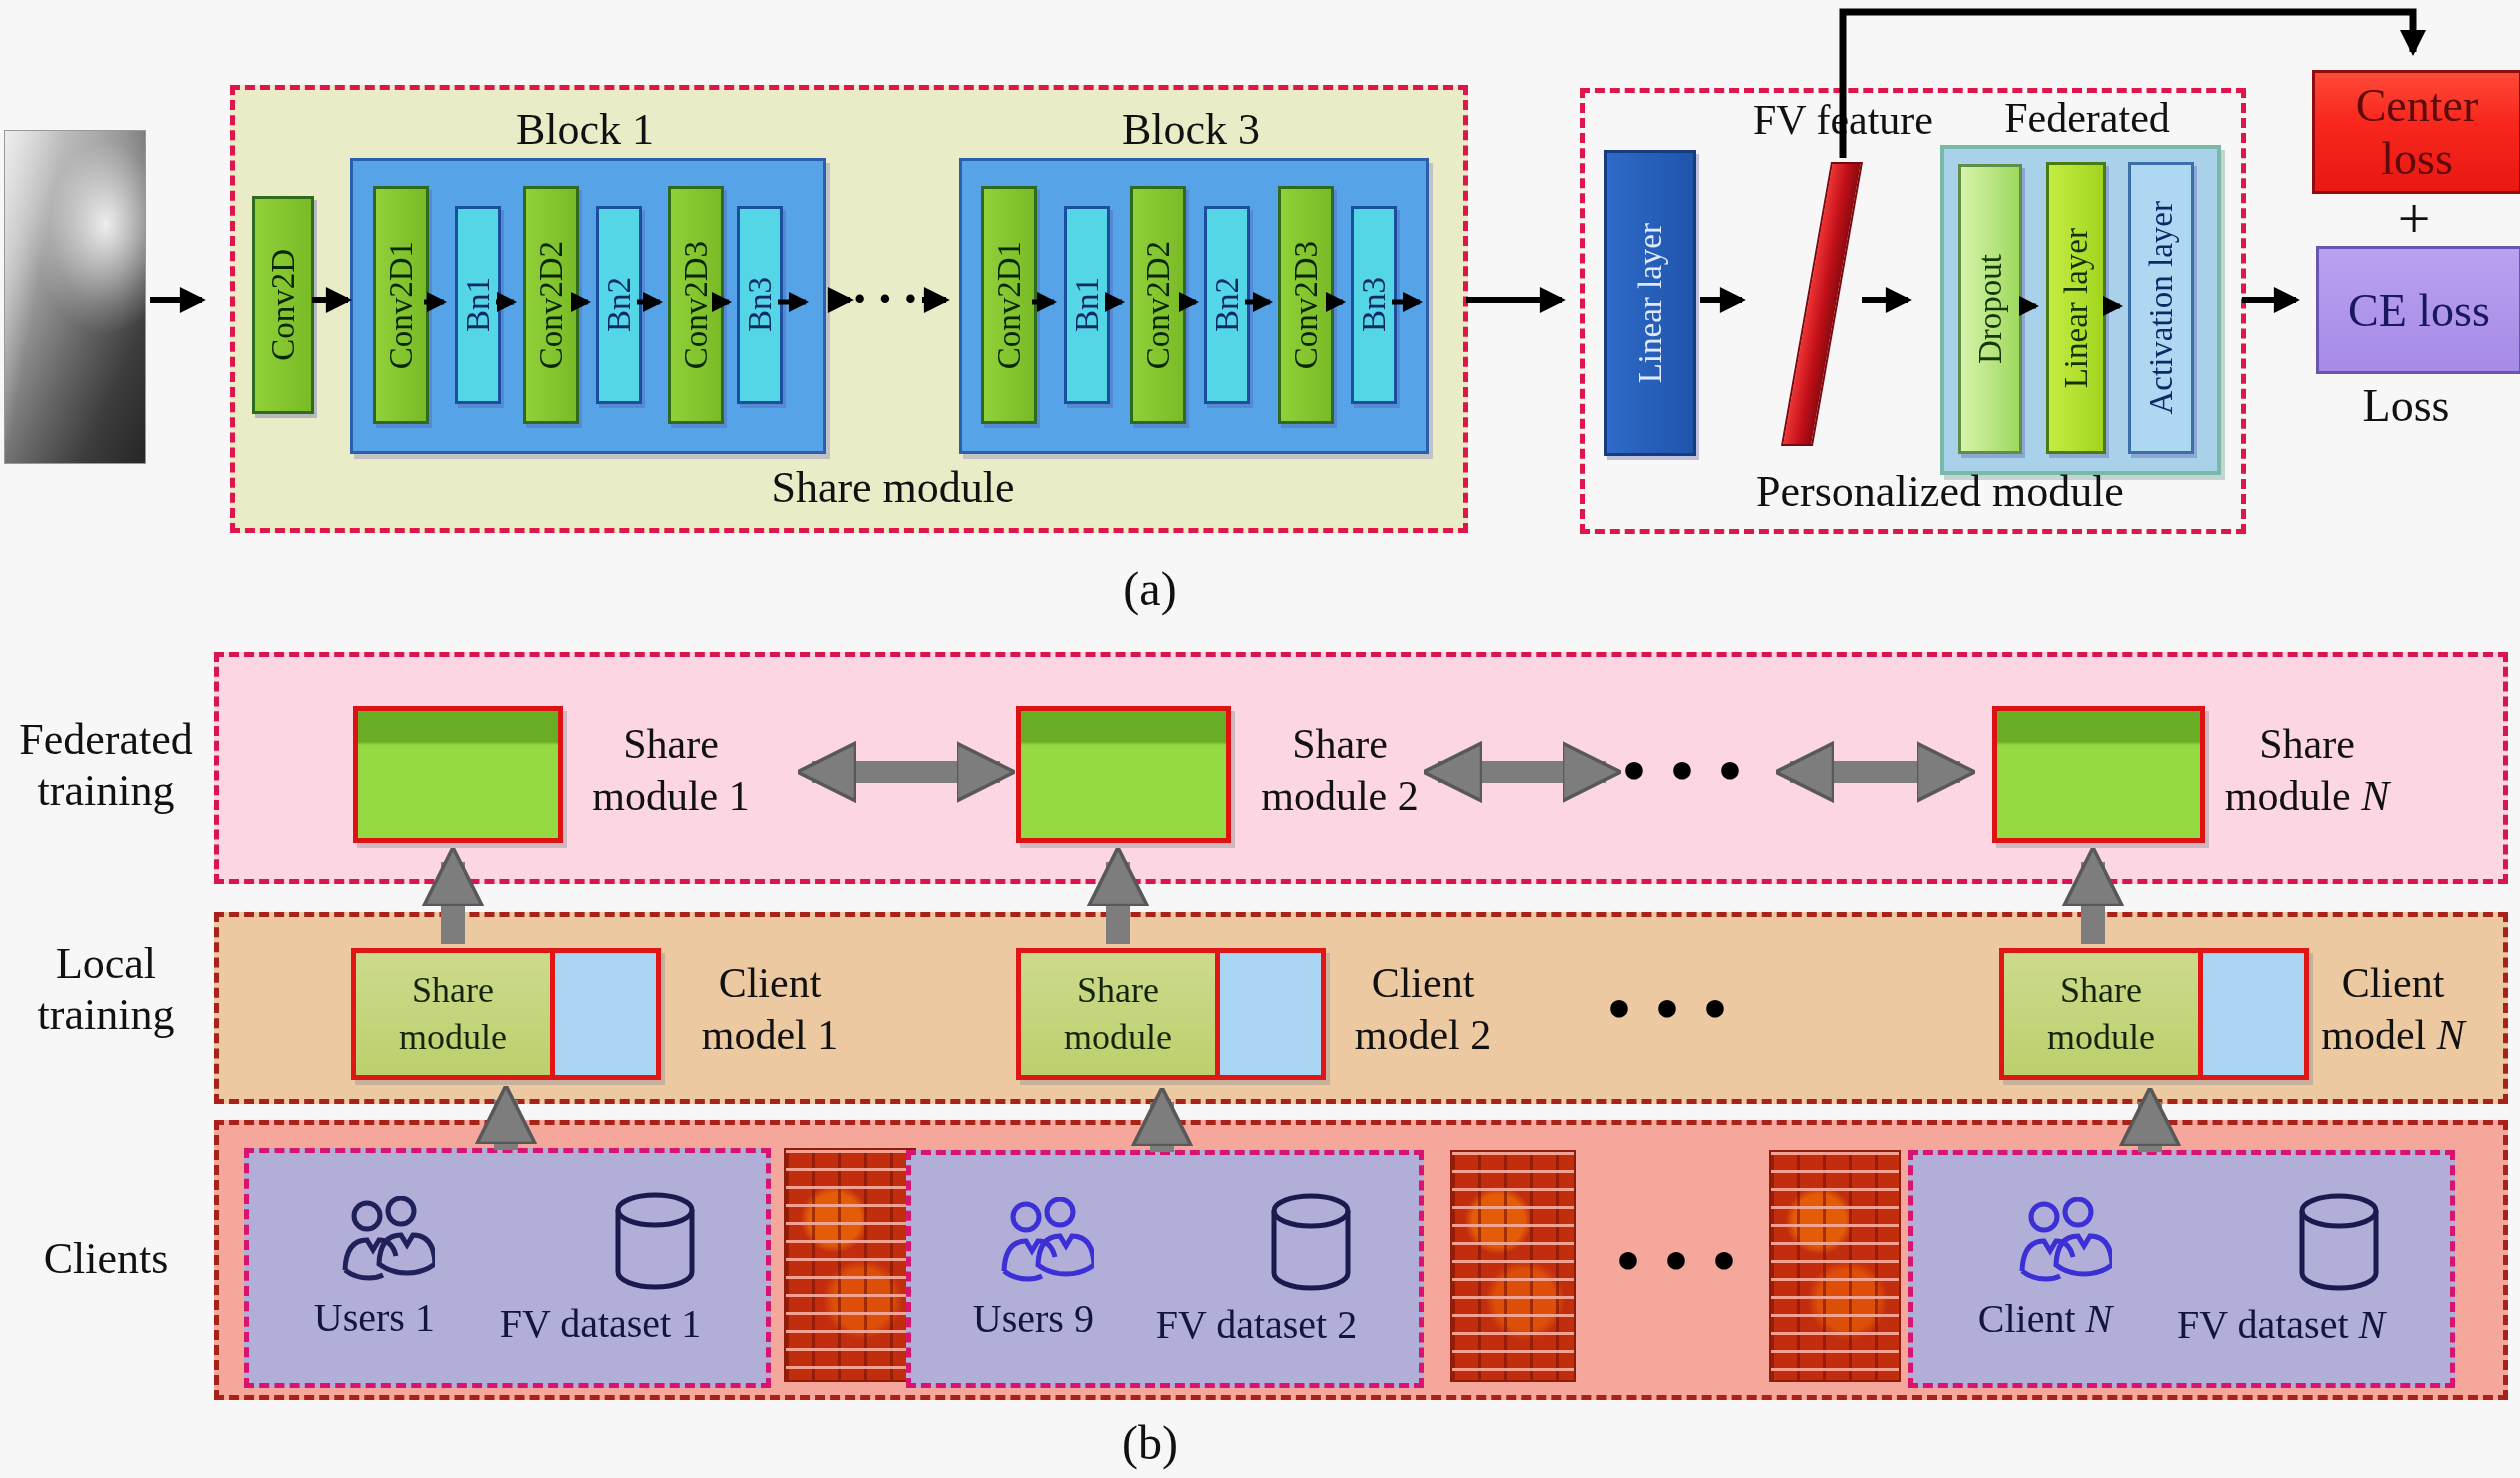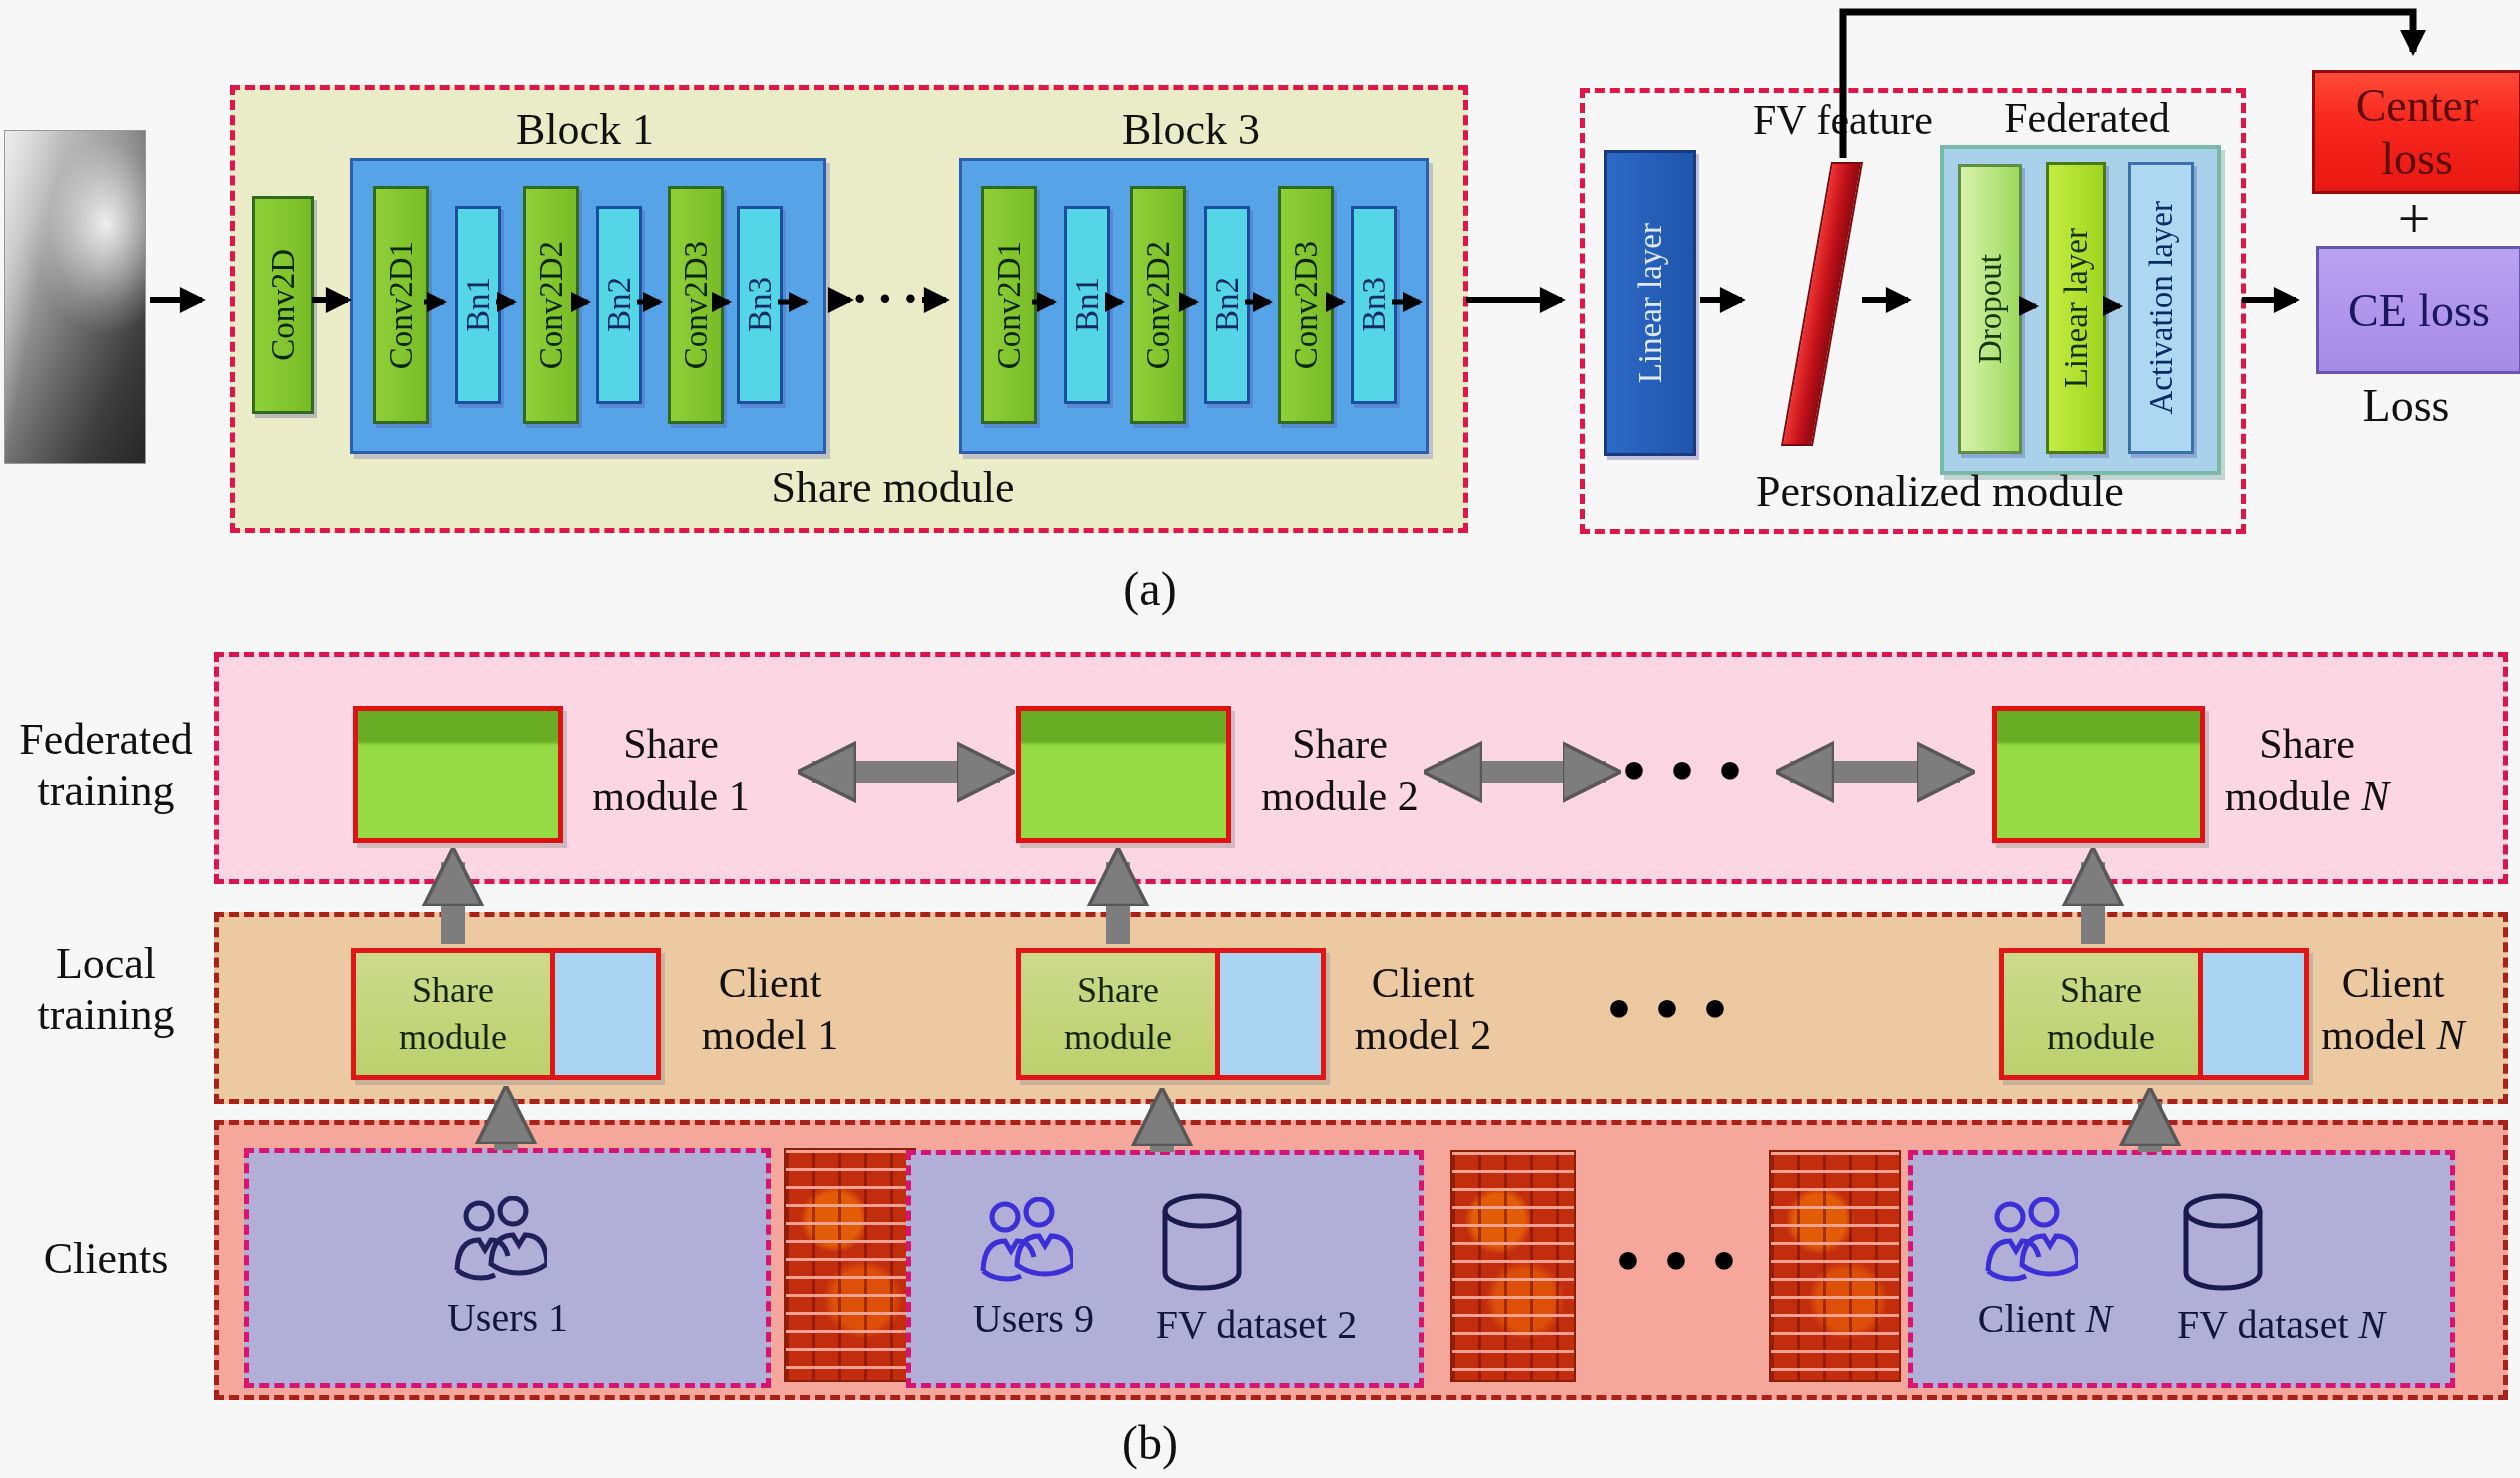--- a/index.html
+++ b/index.html
@@ -43,21 +43,21 @@
   .row1{background:#fcd6e3;border:5px dashed #d8154e;}
   .row23{border:5px dashed #a8221a;}
   .rowlabel{font-size:44px;text-align:center;}
   .gmod{background:linear-gradient(180deg,#68ad24 0%,#68ad24 24%,#95d943 27%,#95d943 100%);border:5px solid #de1212;box-shadow:4px 5px 0 rgba(150,150,150,.45);}
   .modlabel{font-size:42px;text-align:center;line-height:1.25;}
   .dotsB{font-size:50px;font-weight:bold;letter-spacing:16px;color:#000;font-family:"DejaVu Sans",sans-serif;}
   .clientbox{border:5px solid #e01616;box-shadow:4px 5px 0 rgba(150,150,150,.45);display:flex;}
   .cb-green{background:linear-gradient(180deg,#cdda8c,#bcd06c);border-right:5px solid #e01616;display:flex;align-items:center;justify-content:center;font-size:36px;text-align:center;line-height:1.3;color:#14240a;}
   .cb-blue{background:#a9d5f2;flex:1;}
   .card{background:#b1aed8;border:5px dashed #d8156e;display:flex;align-items:center;justify-content:space-evenly;}
-  .fig{display:flex;flex-direction:column;align-items:flex-start;gap:6px;}
+  .fig{display:flex;flex-direction:column;align-items:flex-end;gap:6px;}
   .figcap{font-size:40px;color:#14143c;}
   .brick{background-color:#c22d0e;
      background-image:
        repeating-linear-gradient(180deg, rgba(244,167,154,.95) 0 3px, rgba(244,167,154,0) 3px 18px),
        repeating-linear-gradient(90deg, rgba(120,18,4,.6) 0 3px, rgba(120,18,4,0) 3px 26px),
        radial-gradient(circle at 38% 30%, rgba(255,130,0,.55) 0 26px, rgba(255,130,0,0) 34px),
        radial-gradient(circle at 60% 65%, rgba(255,120,0,.45) 0 30px, rgba(255,120,0,0) 40px);
      border:2px solid #8c1d08;}
   svg.overlay{position:absolute;left:0;top:0;pointer-events:none;z-index:9;}
   i{font-style:italic;}
@@ -216,20 +216,29 @@
       <svg width="100" height="92" viewBox="0 0 100 92">
           <g fill="none" stroke="#20205a" stroke-width="5">
             <circle cx="32" cy="20" r="13"></circle>
             <path d="M10 74 q1 -30 22 -30 l6 10 l6 -10 q13 0 17 16"></path>
             <path d="M10 74 q10 8 24 8 q8 0 14 -3"></path>
             <circle cx="66" cy="15" r="13"></circle>
             <path d="M44 68 q1 -29 22 -29 l6 10 l6 -10 q21 0 22 29 q-12 9 -28 9 q-16 0 -28 -9 z"></path>
           </g>
         </svg>
       <div class="figcap"><span>Users 1</span><i></i></div>
+    </div>
+    <div class="fig">
+      <svg width="92" height="104" viewBox="0 0 92 104">
+          <g fill="none" stroke="#1a1a4e" stroke-width="5">
+            <ellipse cx="46" cy="20" rx="37" ry="15"></ellipse>
+            <path d="M9 20 v62 a37 15 0 0 0 74 0 v-62"></path>
+          </g>
+        </svg>
+      <div class="figcap"><span>FV dataset 1</span><i></i></div>
     </div>
   </div>
   <div class="abs brick" style="left:784px;top:1148px;width:128px;height:230px"></div>
 
   <div class="abs card" style="left:906px;top:1150px;width:508px;height:228px">
     <div class="fig">
       <svg width="100" height="92" viewBox="0 0 100 92">
           <g fill="none" stroke="#3c2fd6" stroke-width="5">
             <circle cx="32" cy="20" r="13"></circle>
             <path d="M10 74 q1 -30 22 -30 l6 10 l6 -10 q13 0 17 16"></path>

